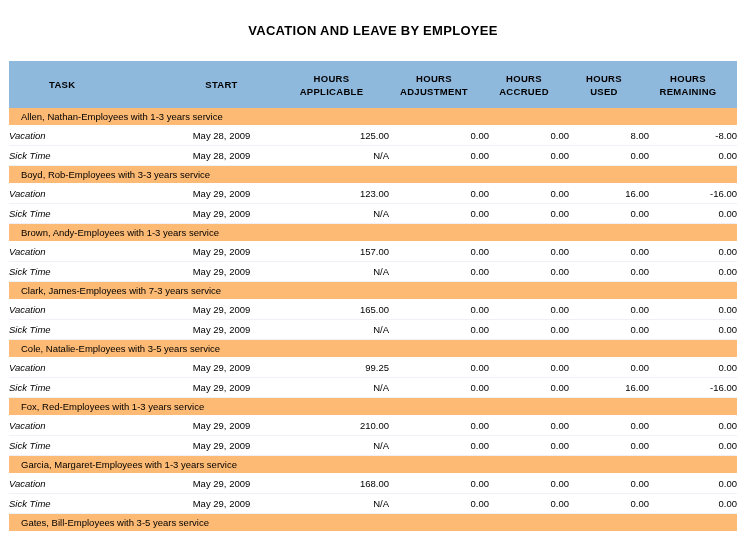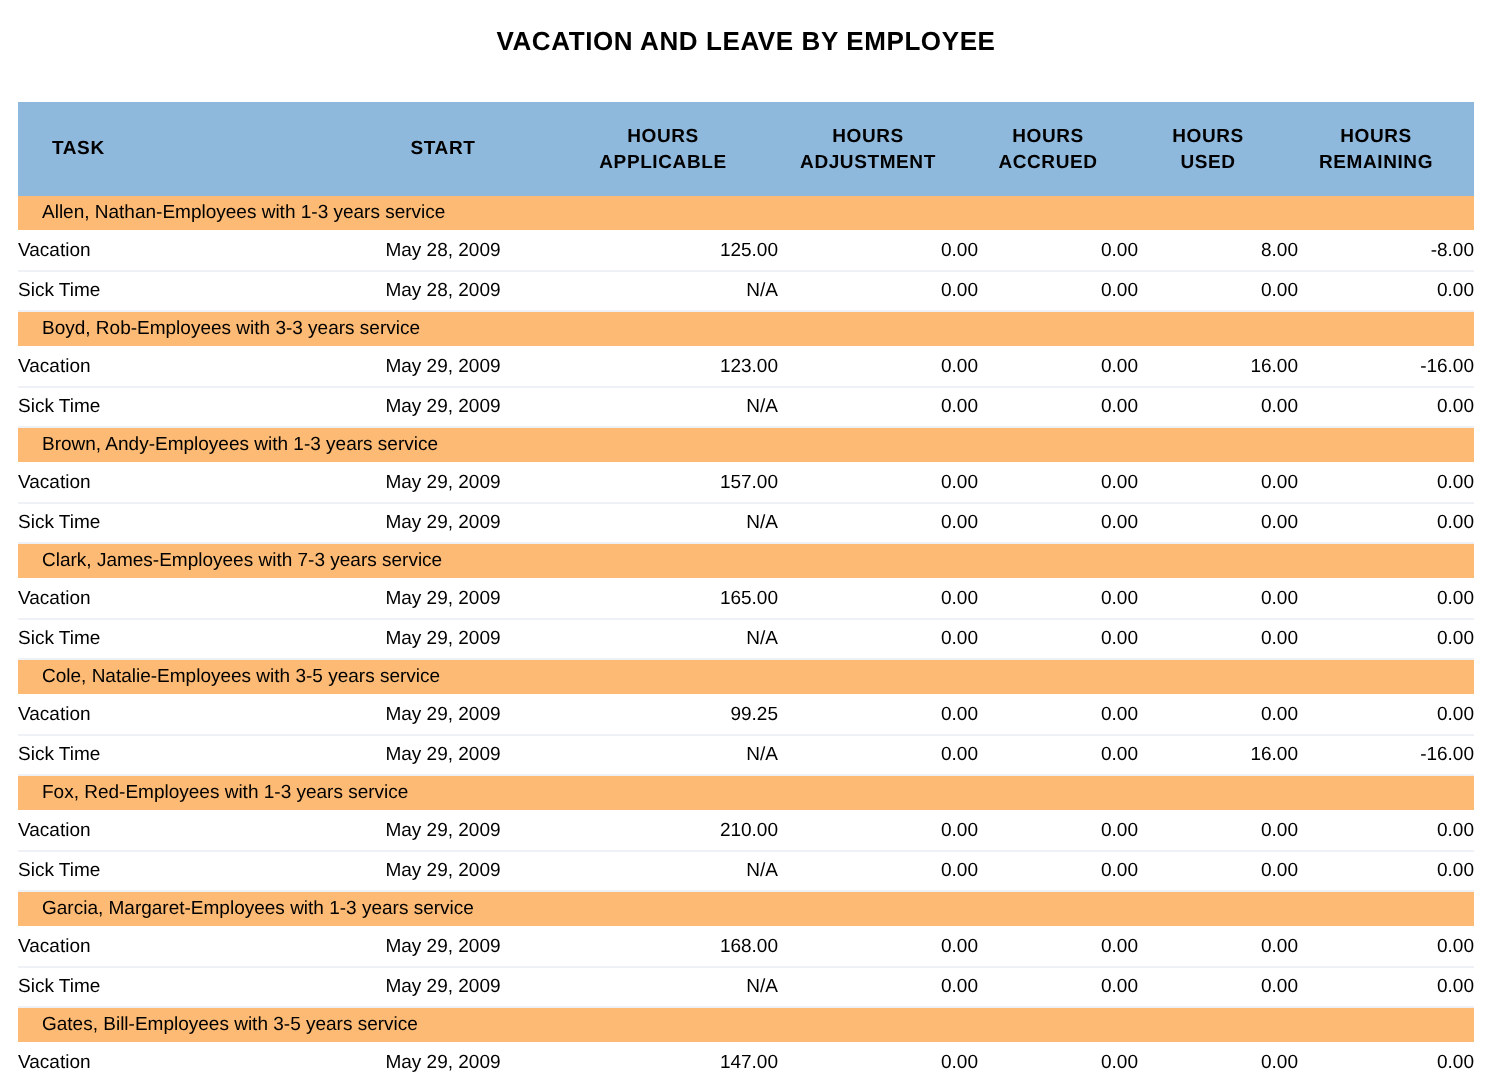--- a/index.html
+++ b/index.html
@@ -19,21 +19,21 @@
     height: 537px;
     position: relative;
     overflow: hidden;
   }
   .report-title {
     text-align: center;
     font-size: 13px;
     font-weight: bold;
     letter-spacing: 0.3px;
     color: #000000;
-    padding-top: 13px;
+    padding-top: 23px;
     padding-bottom: 0;
     line-height: 16px;
   }
   table.leave-table {
     border-collapse: collapse;
     table-layout: fixed;
     width: 728px;
     margin-left: 9px;
     margin-top: 22px;
     font-size: 9.5px;
@@ -53,21 +53,21 @@
     font-size: 9.5px;
     font-weight: bold;
     letter-spacing: 0.3px;
     height: 47px;
     padding: 0 10px 0 0;
     vertical-align: middle;
     border: none;
   }
   thead th.h-task {
     text-align: left;
-    padding-left: 17px;
+    padding-left: 40px;
     padding-right: 0;
   }
   thead th.h-start {
     padding-right: 0;
   }
   thead th.h-num {
     margin-top: 26px;
   }
   thead th .hl {
     display: block;
@@ -91,20 +91,21 @@
     height: 19px;
     font-size: 9.5px;
     color: #000000;
     border-bottom: 1px solid #eef2f7;
     padding: 0;
     white-space: nowrap;
   }
   td.d-task {
     text-align: left;
     padding-left: 26px;
+    font-style: italic;
   }
   td.d-start {
     text-align: center;
   }
   td.d-num {
     text-align: right;
     padding-right: 10px;
   }
 </style>
 </head>

